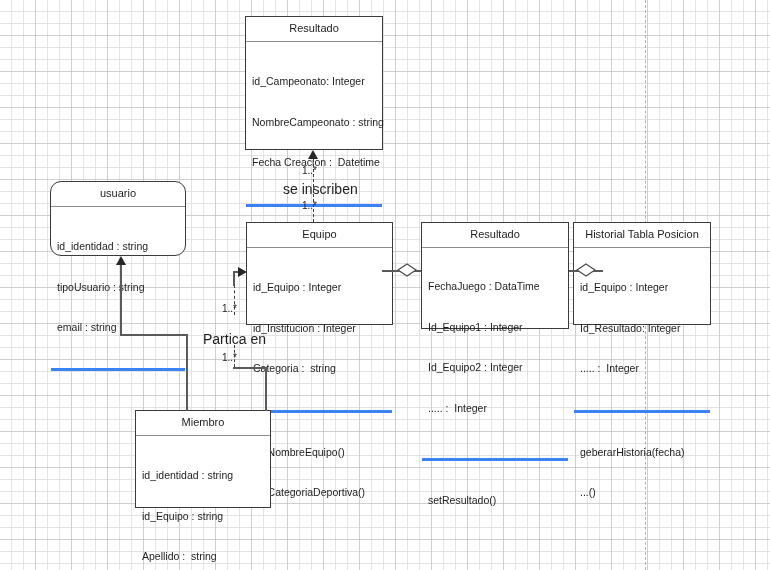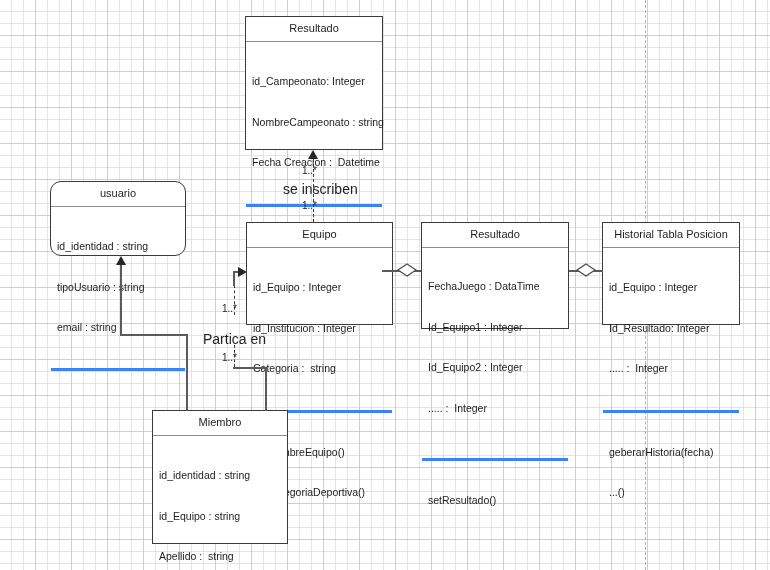--- a/index.html
+++ b/index.html
@@ -162,34 +162,34 @@
       <div class="row">FechaJuego : DataTime</div>
       <div class="row">Id_Equipo1 : Integer</div>
       <div class="row">Id_Equipo2 : Integer</div>
       <div class="row">..... :  Integer</div>
     </div>
     <div class="compartment methods">
       <div class="row">setResultado()</div>
     </div>
   </div>
 
-  <div class="uml-class" style="left:602px; top:222px; width:138px; height:103px;">
+  <div class="uml-class" style="left:573px; top:222px; width:138px; height:103px;">
     <div class="class-name">Historial Tabla Posicion</div>
     <div class="compartment attrs">
       <div class="row">id_Equipo : Integer</div>
       <div class="row">Id_Resultado: Integer</div>
       <div class="row">..... :  Integer</div>
     </div>
     <div class="compartment methods">
       <div class="row">geberarHistoria(fecha)</div>
       <div class="row">...()</div>
     </div>
   </div>
 
-  <div class="uml-class" style="left:152px; top:410px; width:136px; height:134px;">
+  <div class="uml-class" style="left:135px; top:410px; width:136px; height:98px;">
     <div class="class-name">Miembro</div>
     <div class="compartment attrs">
       <div class="row">id_identidad : string</div>
       <div class="row">id_Equipo : string</div>
       <div class="row">Apellido :  string</div>
       
     </div>
 
   </div>
 

